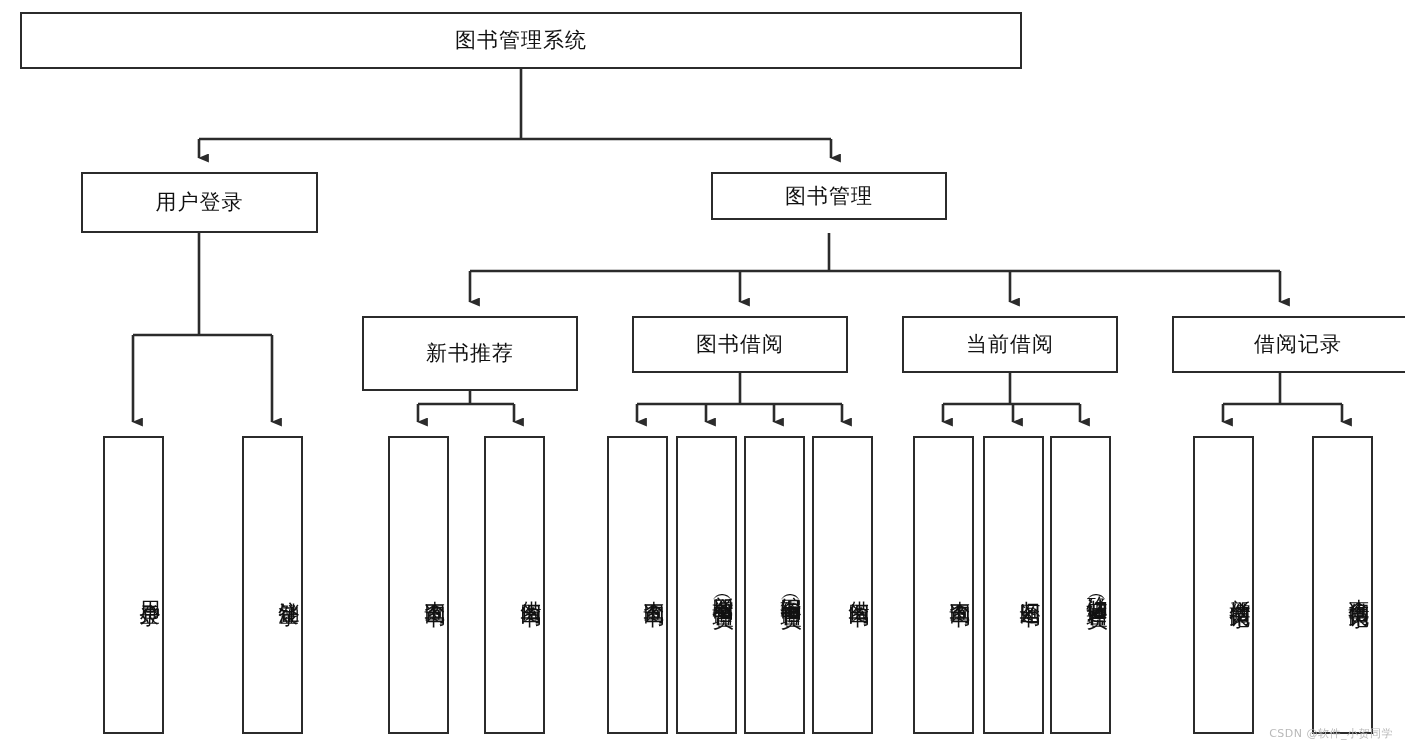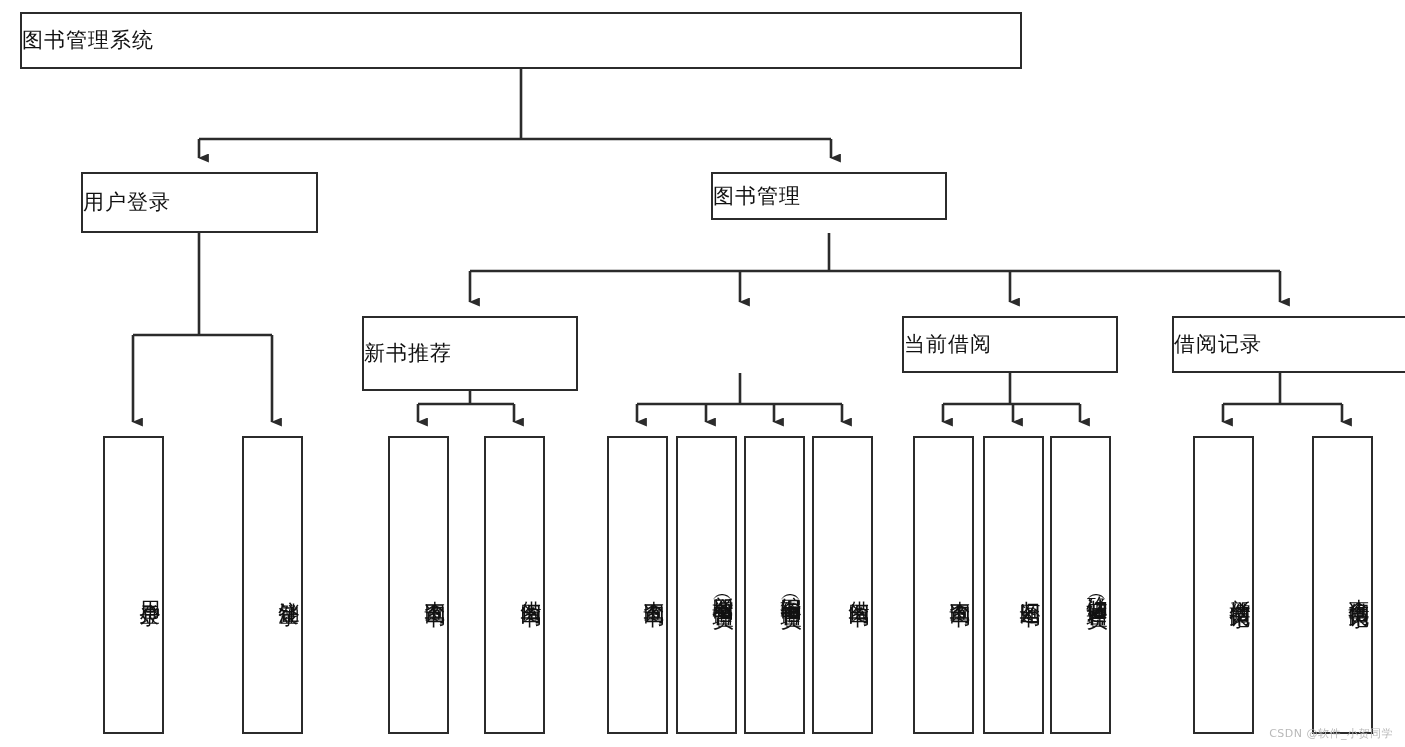--- a/index.html
+++ b/index.html
@@ -26,21 +26,21 @@
     height: 747px;
     pointer-events: none;
   }
   .node {
     position: absolute;
     box-sizing: border-box;
     background: #ffffff;
     border: 2px solid #2b2b2b;
     display: flex;
     align-items: center;
-    justify-content: flex-start;
+    justify-content: center;
     color: #111111;
     line-height: 1.15;
   }
   .node.h {
     font-size: 21px;
     letter-spacing: 1px;
   }
   .node.v {
     writing-mode: vertical-rl;
     text-orientation: upright;
@@ -126,20 +126,23 @@
   <div class="node h" id="node-l2-0" style="left: 81px; top: 172px; width: 237px; height: 61px;">
     <span class="txt">用户登录</span>
   </div>
   <div class="node h" id="node-l2-1" style="left: 711px; top: 172px; width: 236px; height: 48px;">
     <span class="txt">图书管理</span>
   </div>
 
   <div class="node h" id="node-l3-0" style="left: 362px; top: 316px; width: 216px; height: 75px;">
     <span class="txt">新书推荐</span>
   </div>
+  <div class="node h" id="node-l3-1" style="left: 632px; top: 316px; width: 216px; height: 57px;">
+    <span class="txt">图书借阅</span>
+  </div>
   <div class="node h" id="node-l3-2" style="left: 902px; top: 316px; width: 216px; height: 57px;">
     <span class="txt">当前借阅</span>
   </div>
   <div class="node h" id="node-l3-3" style="left: 1172px; top: 316px; width: 252px; height: 57px;">
     <span class="txt">借阅记录</span>
   </div>
 
   <div class="node v" id="node-leaf-0" style="left: 103px; top: 436px; width: 61px; height: 298px;">
     <span class="txt">用户登录</span>
   </div>

